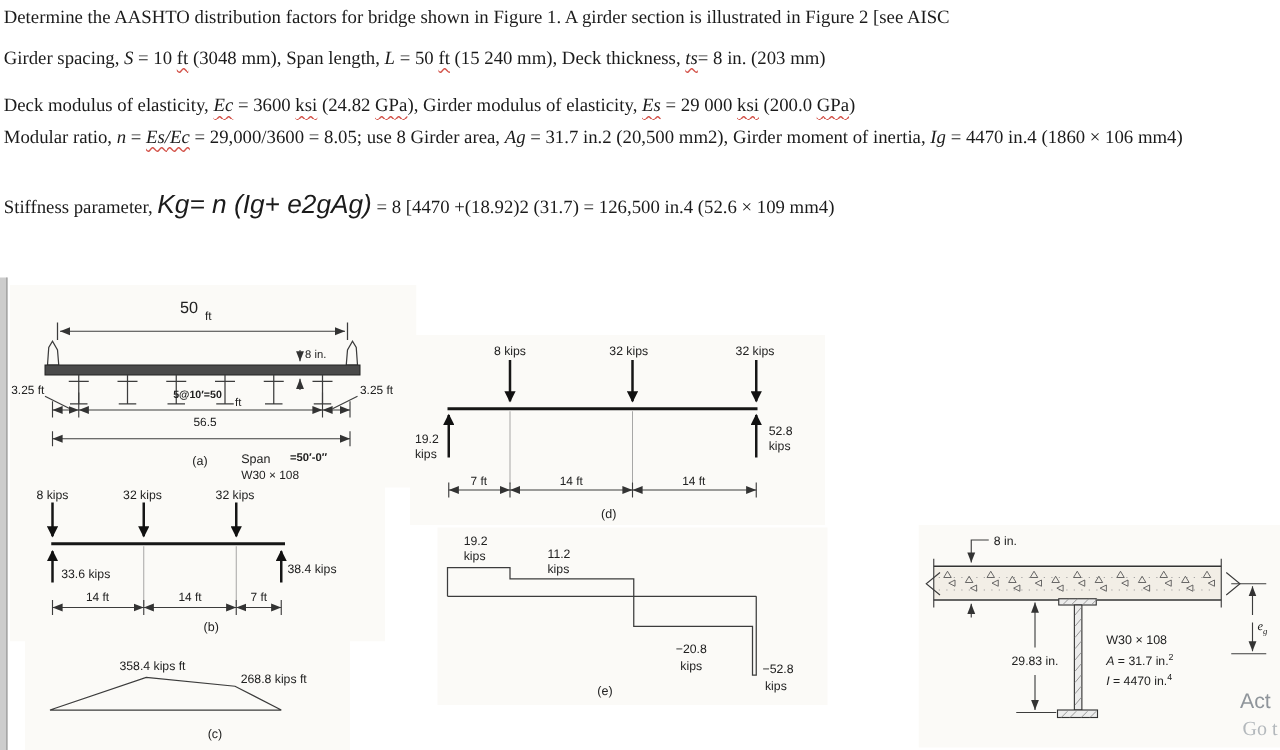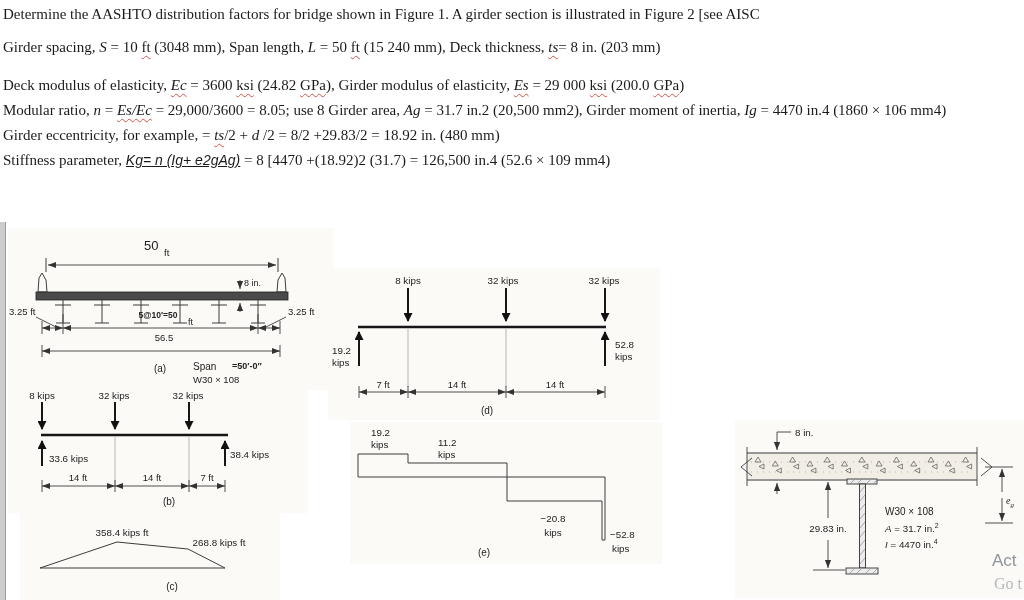--- a/index.html
+++ b/index.html
@@ -2,21 +2,21 @@
 <html><head>
 <meta charset="utf-8">
 <style>
   html,body{margin:0;padding:0;}
   body{width:1024px;height:600px;overflow:hidden;background:#ffffff;position:relative;
        font-family:"Liberation Serif",serif;}
   .pline{position:absolute;left:3px;white-space:nowrap;font-size:15px;color:#1b1b1b;}
   .pline .i{font-style:italic;}
   .pline .sq{text-decoration:underline wavy #d3534a;text-decoration-thickness:1px;
              text-underline-offset:3px;text-decoration-skip-ink:none;}
-  .pline .eq{font-family:"Liberation Sans",sans-serif;font-style:italic;font-size:14px;text-decoration:underline;}
+  .pline .eq{font-family:"Liberation Sans",sans-serif;font-style:italic;font-size:21px;}
   svg.fig{position:absolute;background:#fbfaf7;}
   svg.fig text{font-family:"Liberation Sans",sans-serif;fill:#222222;}
   .ln{stroke:#3c3c3c;stroke-width:1;fill:none;}
   .ln12{stroke:#333333;stroke-width:1.2;fill:none;}
   .lnthin{stroke:#9a9a9a;stroke-width:0.7;fill:none;}
   .lnb{stroke:#161616;stroke-width:2.4;fill:none;}
   .arrow{stroke:#161616;stroke-width:2;fill:none;}
   .dim{stroke:#3c3c3c;stroke-width:0.9;fill:none;}
   .bm{fill:#ececec;stroke:#333333;stroke-width:0.9;}
   .hatch{stroke:#8a8a8a;stroke-width:0.7;fill:none;}
@@ -44,21 +44,20 @@
   </defs>
 </svg>
 
 <div class="edge"></div>
 
 <div style="position:absolute;left:0;top:0;width:1024px;height:210px;">
     <div class="pline" style="top: 6px;"><span>Determine the AASHTO distribution factors for bridge shown in Figure 1. A girder section is illustrated in Figure 2 [see AISC</span></div>
     <div class="pline" style="top: 39px;"><span>Girder spacing, </span><span class="i">S</span><span> = 10 </span><span class="sq">ft</span><span> (3048 mm), Span length, </span><span class="i">L</span><span> = 50 </span><span class="sq">ft</span><span> (15 240 mm), Deck thickness, </span><span class="i sq">ts</span><span>= 8 in. (203 mm)</span></div>
     <div class="pline" style="top: 77px; text-align: center;"><span>Deck modulus of elasticity, </span><span class="i sq">Ec</span><span> = 3600 </span><span class="sq">ksi</span><span> (24.82 </span><span class="sq">GPa</span><span>), Girder modulus of elasticity, </span><span class="i sq">Es</span><span> = 29 000 </span><span class="sq">ksi</span><span> (200.0 </span><span class="sq">GPa</span><span>)</span></div>
     <div class="pline" style="top: 102px;"><span>Modular ratio, </span><span class="i">n</span><span> = </span><span class="i sq">Es/Ec</span><span> = 29,000/3600 = 8.05; use 8 Girder area, </span><span class="i">Ag</span><span> = 31.7 in.2 (20,500 mm2), Girder moment of inertia, </span><span class="i">Ig</span><span> = 4470 in.4 (1860 × 106 mm4)</span></div>
-    <div class="pline" style="top: 127px;"><span>Girder eccentricity, for example, = </span><span class="i sq">ts</span><span>/2 + </span><span class="i">d</span><span> /2 = 8/2 +29.83/2 = 18.92 in. (480 mm)</span></div>
     <div class="pline" style="top: 152px;"><span>Stiffness parameter, </span><span class="eq">Kg= n (Ig+ e2gAg)</span><span> = 8 [4470 +(18.92)2 (31.7) = 126,500 in.4 (52.6 × 109 mm4)</span></div>
   </div>
 
 <svg class="fig" style="left:8px;top:228px" width="325" height="162">
   <line class="ln" x1="38" y1="30" x2="38" y2="44"></line>
   <line class="ln" x1="270" y1="30" x2="270" y2="44"></line>
   <line class="dim" x1="40" y1="37" x2="268" y2="37" marker-start="url(#arw)" marker-end="url(#arw)"></line>
   <text x="136" y="22" font-size="13">50</text>
   <text x="156" y="28" font-size="9.5">ft</text>
   <path class="ln" d="M30,64 L31,50 L34,45 L38,52 L39,64 Z" fill="#ffffff"></path>

